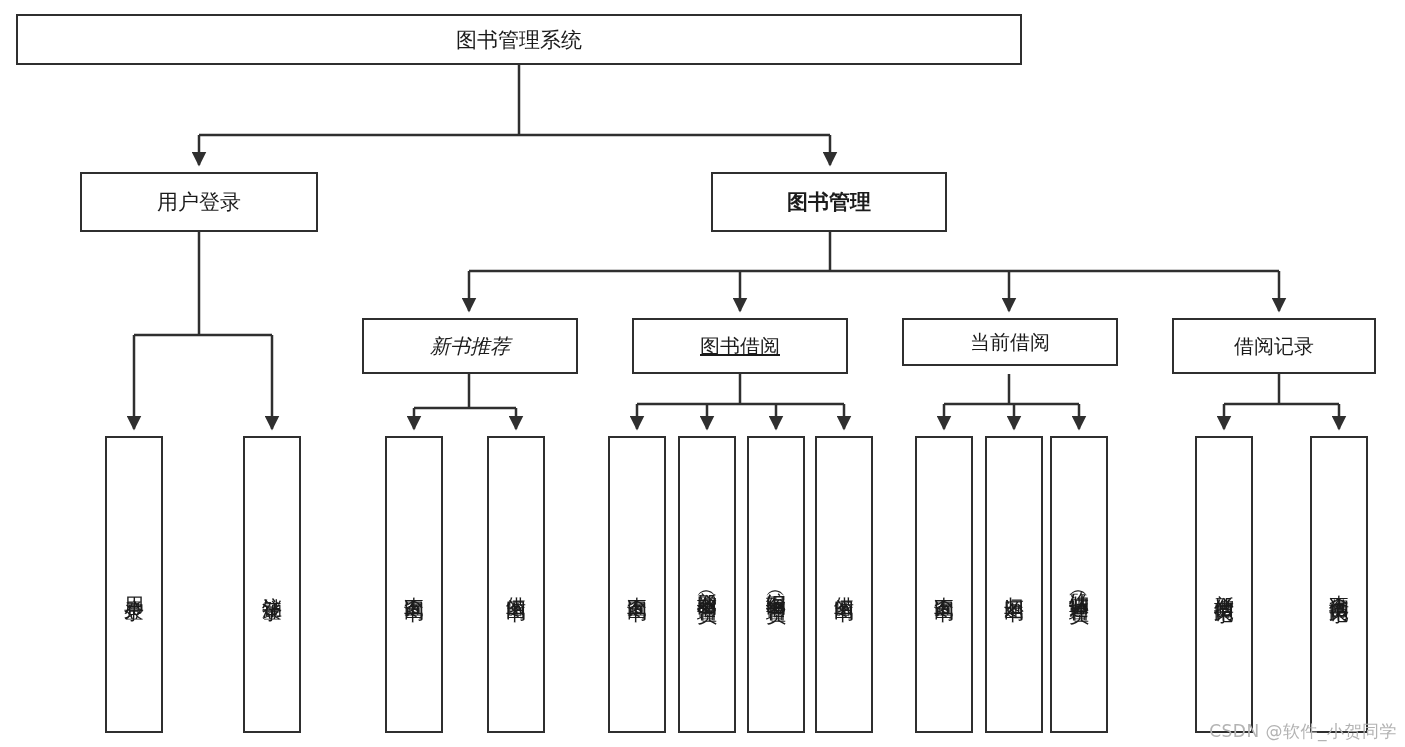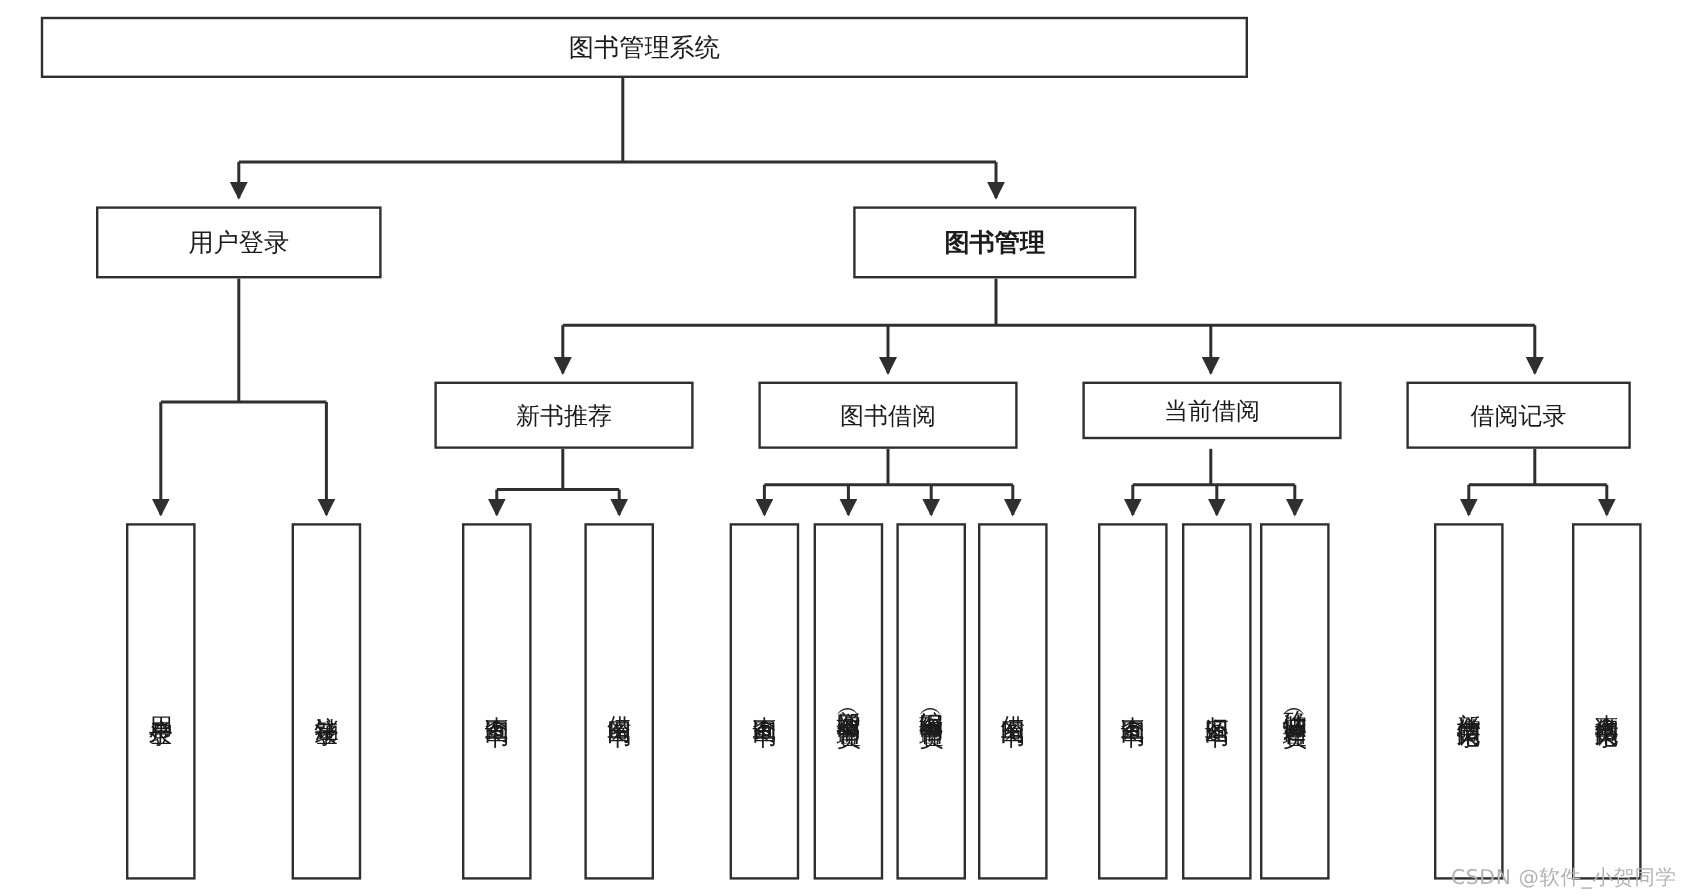--- a/index.html
+++ b/index.html
@@ -119,41 +119,41 @@
       <path d="M 1014 404 L 1014 429" marker-end="url(#arrow)"></path>
       <path d="M 1079 404 L 1079 429" marker-end="url(#arrow)"></path>
 
       <path d="M 1279 374 L 1279 404"></path>
       <path d="M 1224 404 L 1339 404"></path>
       <path d="M 1224 404 L 1224 429" marker-end="url(#arrow)"></path>
       <path d="M 1339 404 L 1339 429" marker-end="url(#arrow)"></path>
     </g>
   </svg>
 
-  <div class="node root" style="left: 34px; top: 14px; width: 1006px; height: 51px; border-color: rgb(47, 47, 47); background: rgb(255, 255, 255); color: rgb(27, 27, 27);">
+  <div class="node root" style="left: 16px; top: 14px; width: 1006px; height: 51px; border-color: rgb(47, 47, 47); background: rgb(255, 255, 255); color: rgb(27, 27, 27);">
     <span class="node-label">图书管理系统</span>
   </div>
 
   <div class="node lvl1" style="left: 80px; top: 172px; width: 238px; height: 60px; border-color: rgb(47, 47, 47); background: rgb(255, 255, 255); color: rgb(27, 27, 27);">
     <span class="node-label">用户登录</span>
   </div>
   <div class="node lvl1" style="left: 711px; top: 172px; width: 236px; height: 60px; border-color: rgb(47, 47, 47); background: rgb(255, 255, 255); color: rgb(27, 27, 27); font-weight: bold;">
     <span class="node-label">图书管理</span>
   </div>
 
-  <div class="node lvl2" style="left: 362px; top: 318px; width: 216px; height: 56px; border-color: rgb(47, 47, 47); background: rgb(255, 255, 255); color: rgb(27, 27, 27);">
+  <div class="node lvl2" style="left: 362px; top: 318px; width: 216px; height: 56px; border-color: rgb(47, 47, 47); background: rgb(255, 255, 255); color: rgb(27, 27, 27); font-style: italic;">
     <span class="node-label">新书推荐</span>
   </div>
-  <div class="node lvl2" style="left: 632px; top: 318px; width: 216px; height: 56px; border-color: rgb(47, 47, 47); background: rgb(255, 255, 255); color: rgb(27, 27, 27);">
+  <div class="node lvl2" style="left: 632px; top: 318px; width: 216px; height: 56px; border-color: rgb(47, 47, 47); background: rgb(255, 255, 255); color: rgb(27, 27, 27); text-decoration: underline;">
     <span class="node-label">图书借阅</span>
   </div>
   <div class="node lvl2" style="left: 902px; top: 318px; width: 216px; height: 48px; border-color: rgb(47, 47, 47); background: rgb(255, 255, 255); color: rgb(27, 27, 27);">
     <span class="node-label">当前借阅</span>
   </div>
-  <div class="node lvl2" style="left: 1172px; top: 318px; width: 187px; height: 56px; border-color: rgb(47, 47, 47); background: rgb(255, 255, 255); color: rgb(27, 27, 27);">
+  <div class="node lvl2" style="left: 1172px; top: 318px; width: 204px; height: 56px; border-color: rgb(47, 47, 47); background: rgb(255, 255, 255); color: rgb(27, 27, 27);">
     <span class="node-label">借阅记录</span>
   </div>
 
   <div class="node leaf" style="left: 105px; top: 436px; width: 58px; height: 297px; border-color: rgb(47, 47, 47); background: rgb(255, 255, 255); color: rgb(27, 27, 27);">
     <span class="node-label">用户登录</span>
   </div>
   <div class="node leaf" style="left: 243px; top: 436px; width: 58px; height: 297px; border-color: rgb(47, 47, 47); background: rgb(255, 255, 255); color: rgb(27, 27, 27);">
     <span class="node-label">注销登录</span>
   </div>
   <div class="node leaf" style="left: 385px; top: 436px; width: 58px; height: 297px; border-color: rgb(47, 47, 47); background: rgb(255, 255, 255); color: rgb(27, 27, 27);">

